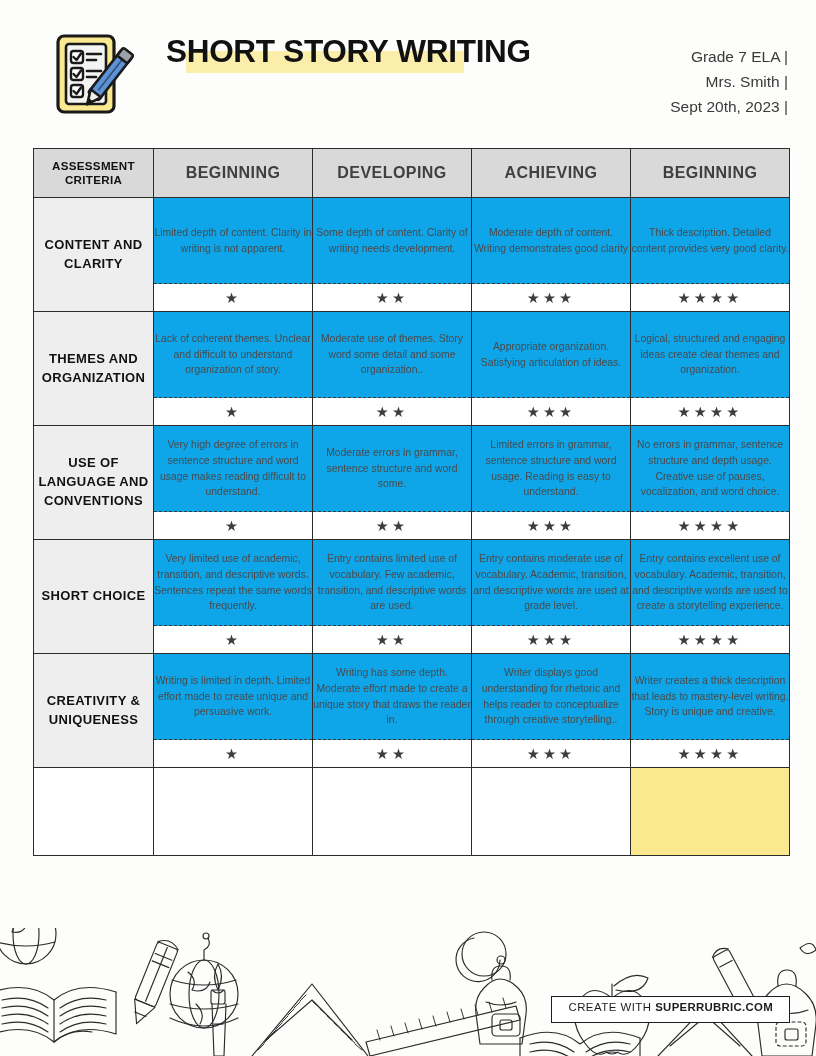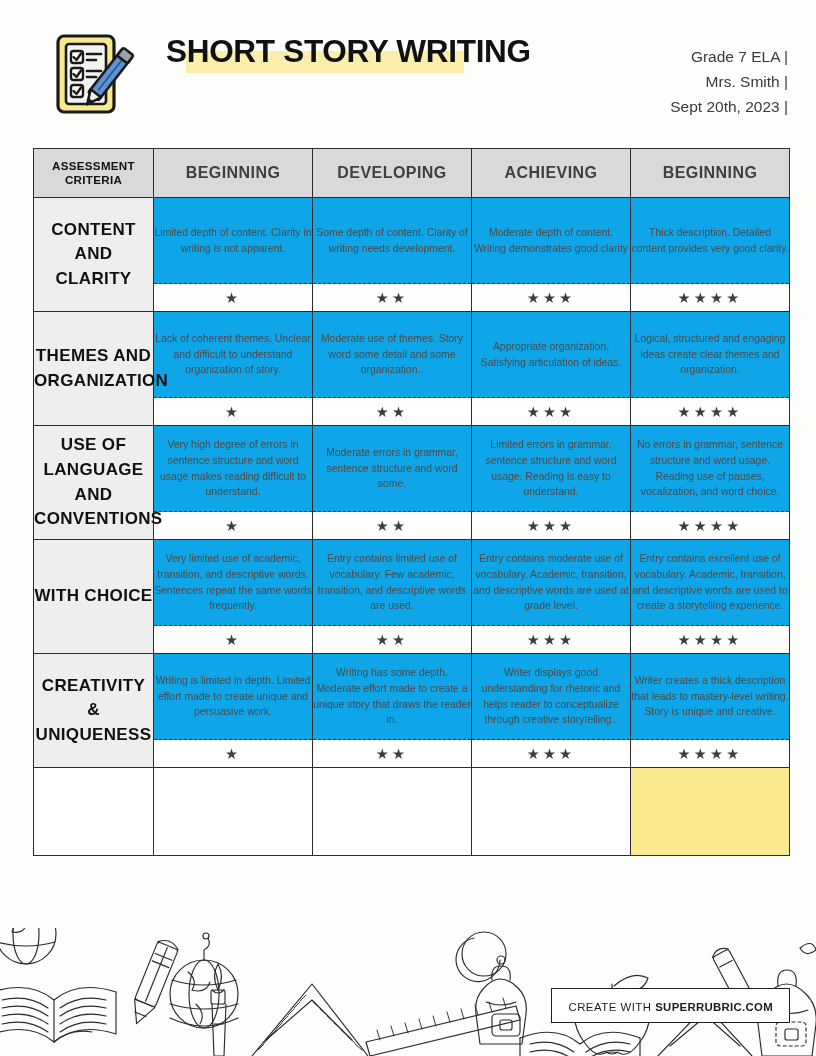--- a/index.html
+++ b/index.html
@@ -107,21 +107,21 @@
   }
   .hdr-cell.crit {
     color: #111111;
     font-size: 11.6px;
     letter-spacing: 0.3px;
   }
 
   .crit-cell {
     background: #eeeeee;
     text-align: center;
-    font-size: 17px;
+    font-size: 13px;
     font-weight: bold;
     letter-spacing: 0.35px;
     color: #111111;
     line-height: 1.45;
     padding: 6px 7px;
   }
 
   .desc-cell {
     background: #0ea5e9;
     text-align: center;
@@ -157,21 +157,21 @@
     position: absolute;
     left: 0; bottom: 0;
     width: 816px; height: 128px;
     overflow: hidden;
   }
   .badge {
     position: absolute;
     right: 26px; bottom: 33px;
     border: 1.6px solid #1d1d1d;
     background: #ffffff;
-    padding: 12px 16px 9px 16px;
+    padding: 4px 16px 9px 16px;
     font-size: 11.4px;
     letter-spacing: 0.5px;
     color: #1d1d1d;
     white-space: nowrap;
     z-index: 5;
   }
   .badge b { font-weight: bold; letter-spacing: 0.3px; }
 </style>
 </head>
 <body>
@@ -260,30 +260,30 @@
           <td class="stars-cell"><span class="star">★</span></td>
           <td class="stars-cell"><span class="star">★★</span></td>
           <td class="stars-cell"><span class="star">★★★</span></td>
           <td class="stars-cell"><span class="star">★★★★</span></td>
         </tr>
         <tr>
           <td class="crit-cell" rowspan="2">USE OF LANGUAGE AND CONVENTIONS</td>
           <td class="desc-cell">Very high degree of errors in sentence structure and word usage makes reading difficult to understand.</td>
           <td class="desc-cell">Moderate errors in grammar, sentence structure and word some.</td>
           <td class="desc-cell">Limited errors in grammar, sentence structure and word usage. Reading is easy to understand.</td>
-          <td class="desc-cell">No errors in grammar, sentence structure and word usage. Reading use of pauses, vocalization, and word choice.</td>
+          <td class="desc-cell">No errors in grammar, sentence structure and depth usage. Creative use of pauses, vocalization, and word choice.</td>
         </tr>
         <tr>
           <td class="stars-cell"><span class="star">★</span></td>
           <td class="stars-cell"><span class="star">★★</span></td>
           <td class="stars-cell"><span class="star">★★★</span></td>
           <td class="stars-cell"><span class="star">★★★★</span></td>
         </tr>
         <tr>
-          <td class="crit-cell" rowspan="2">WITH CHOICE</td>
+          <td class="crit-cell" rowspan="2">SHORT CHOICE</td>
           <td class="desc-cell">Very limited use of academic, transition, and descriptive words. Sentences repeat the same words frequently.</td>
           <td class="desc-cell">Entry contains limited use of vocabulary. Few academic, transition, and descriptive words are used.</td>
           <td class="desc-cell">Entry contains moderate use of vocabulary. Academic, transition, and descriptive words are used at grade level.</td>
           <td class="desc-cell">Entry contains excellent use of vocabulary. Academic, transition, and descriptive words are used to create a storytelling experience.</td>
         </tr>
         <tr>
           <td class="stars-cell"><span class="star">★</span></td>
           <td class="stars-cell"><span class="star">★★</span></td>
           <td class="stars-cell"><span class="star">★★★</span></td>
           <td class="stars-cell"><span class="star">★★★★</span></td>

